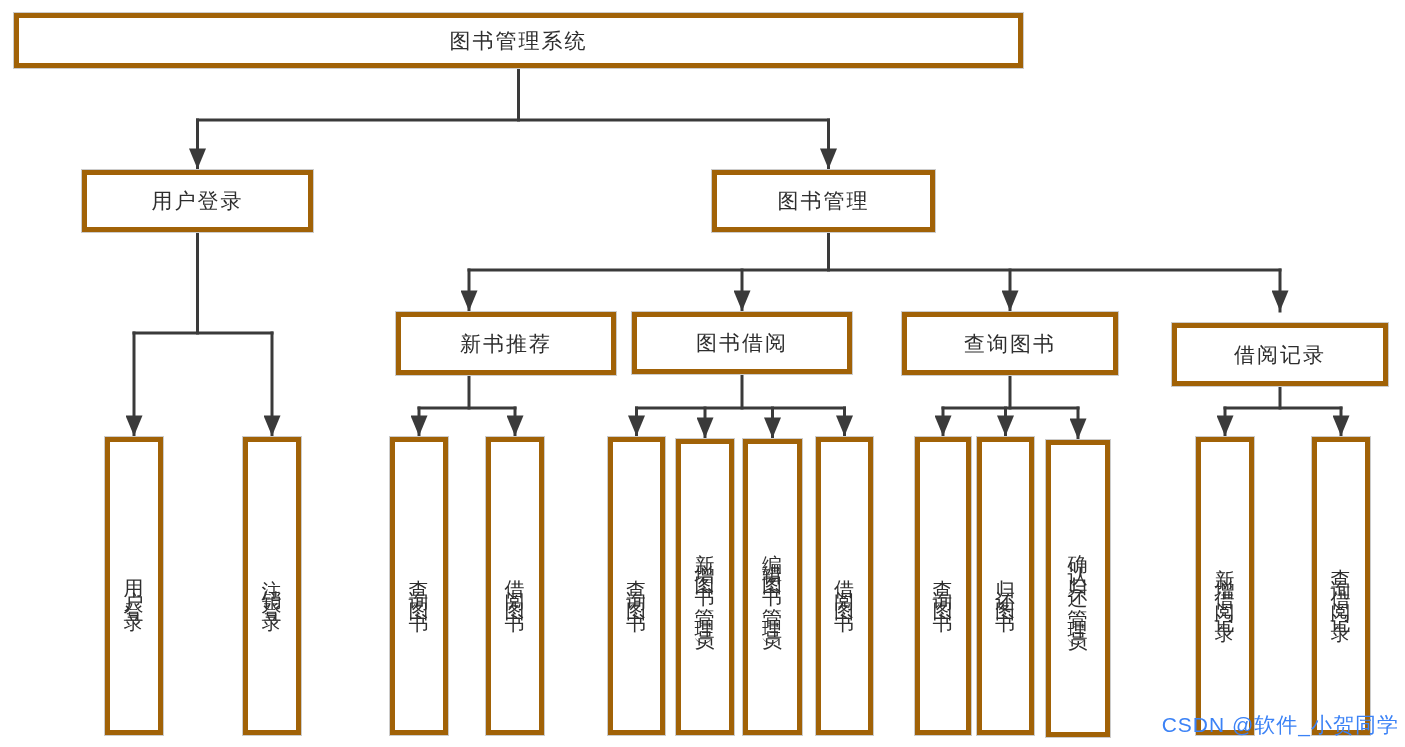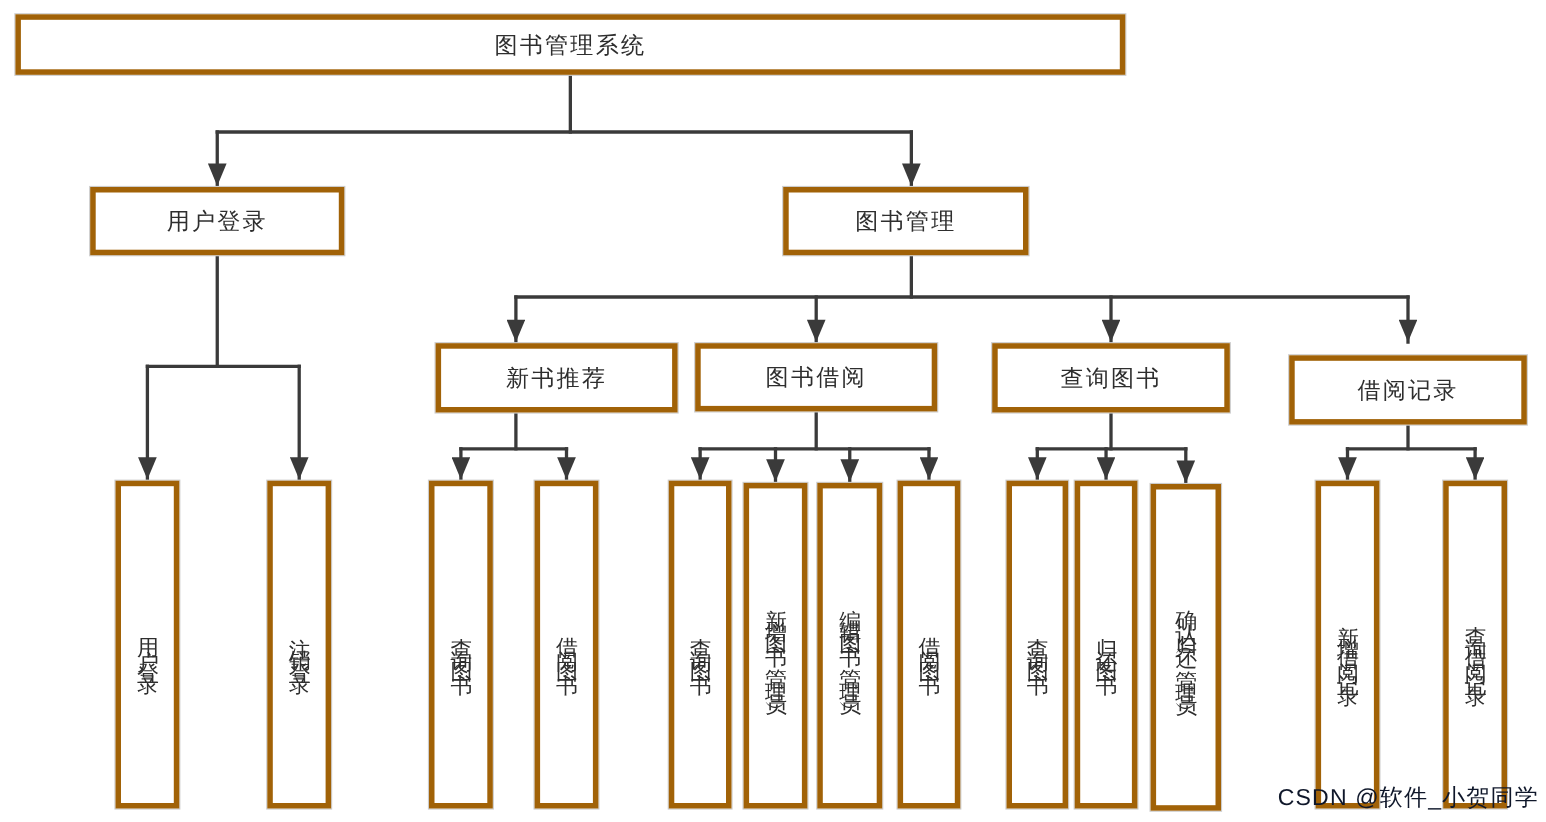--- a/index.html
+++ b/index.html
@@ -9,21 +9,21 @@
   #edges{position:absolute;left:0;top:0;z-index:1;}
   .node{position:absolute;box-sizing:border-box;background:#ffffff;
         border:5px solid #a16207;box-shadow:0 0 0 1px #cccccc;
         display:flex;align-items:center;justify-content:center;
         color:#2e2e2e;z-index:2;}
   .node .lbl{display:block;}
   .node.h .lbl{font-size:21px;letter-spacing:2px;white-space:nowrap;}
   .node.v .lbl{writing-mode:vertical-rl;text-orientation:mixed;
                font-size:20px;letter-spacing:11px;line-height:1;}
   #watermark{position:absolute;right:6px;top:711px;z-index:5;
-             font-size:21px;letter-spacing:1px;color:#0f172a;
+             font-size:21px;letter-spacing:1px;color:#3b82f6;
              white-space:nowrap;}
 </style>
 </head>
 <body>
 
 <div id="canvas">
   <svg id="edges" width="1405" height="747" viewBox="0 0 1405 747">
     <defs>
       <marker id="arrow" viewBox="0 0 12 10" refX="12" refY="5" markerUnits="userSpaceOnUse" markerWidth="23" markerHeight="17" orient="auto">
         <path d="M0,0 L0,10 L12,5 Z" fill="#3a3a3a"></path>

